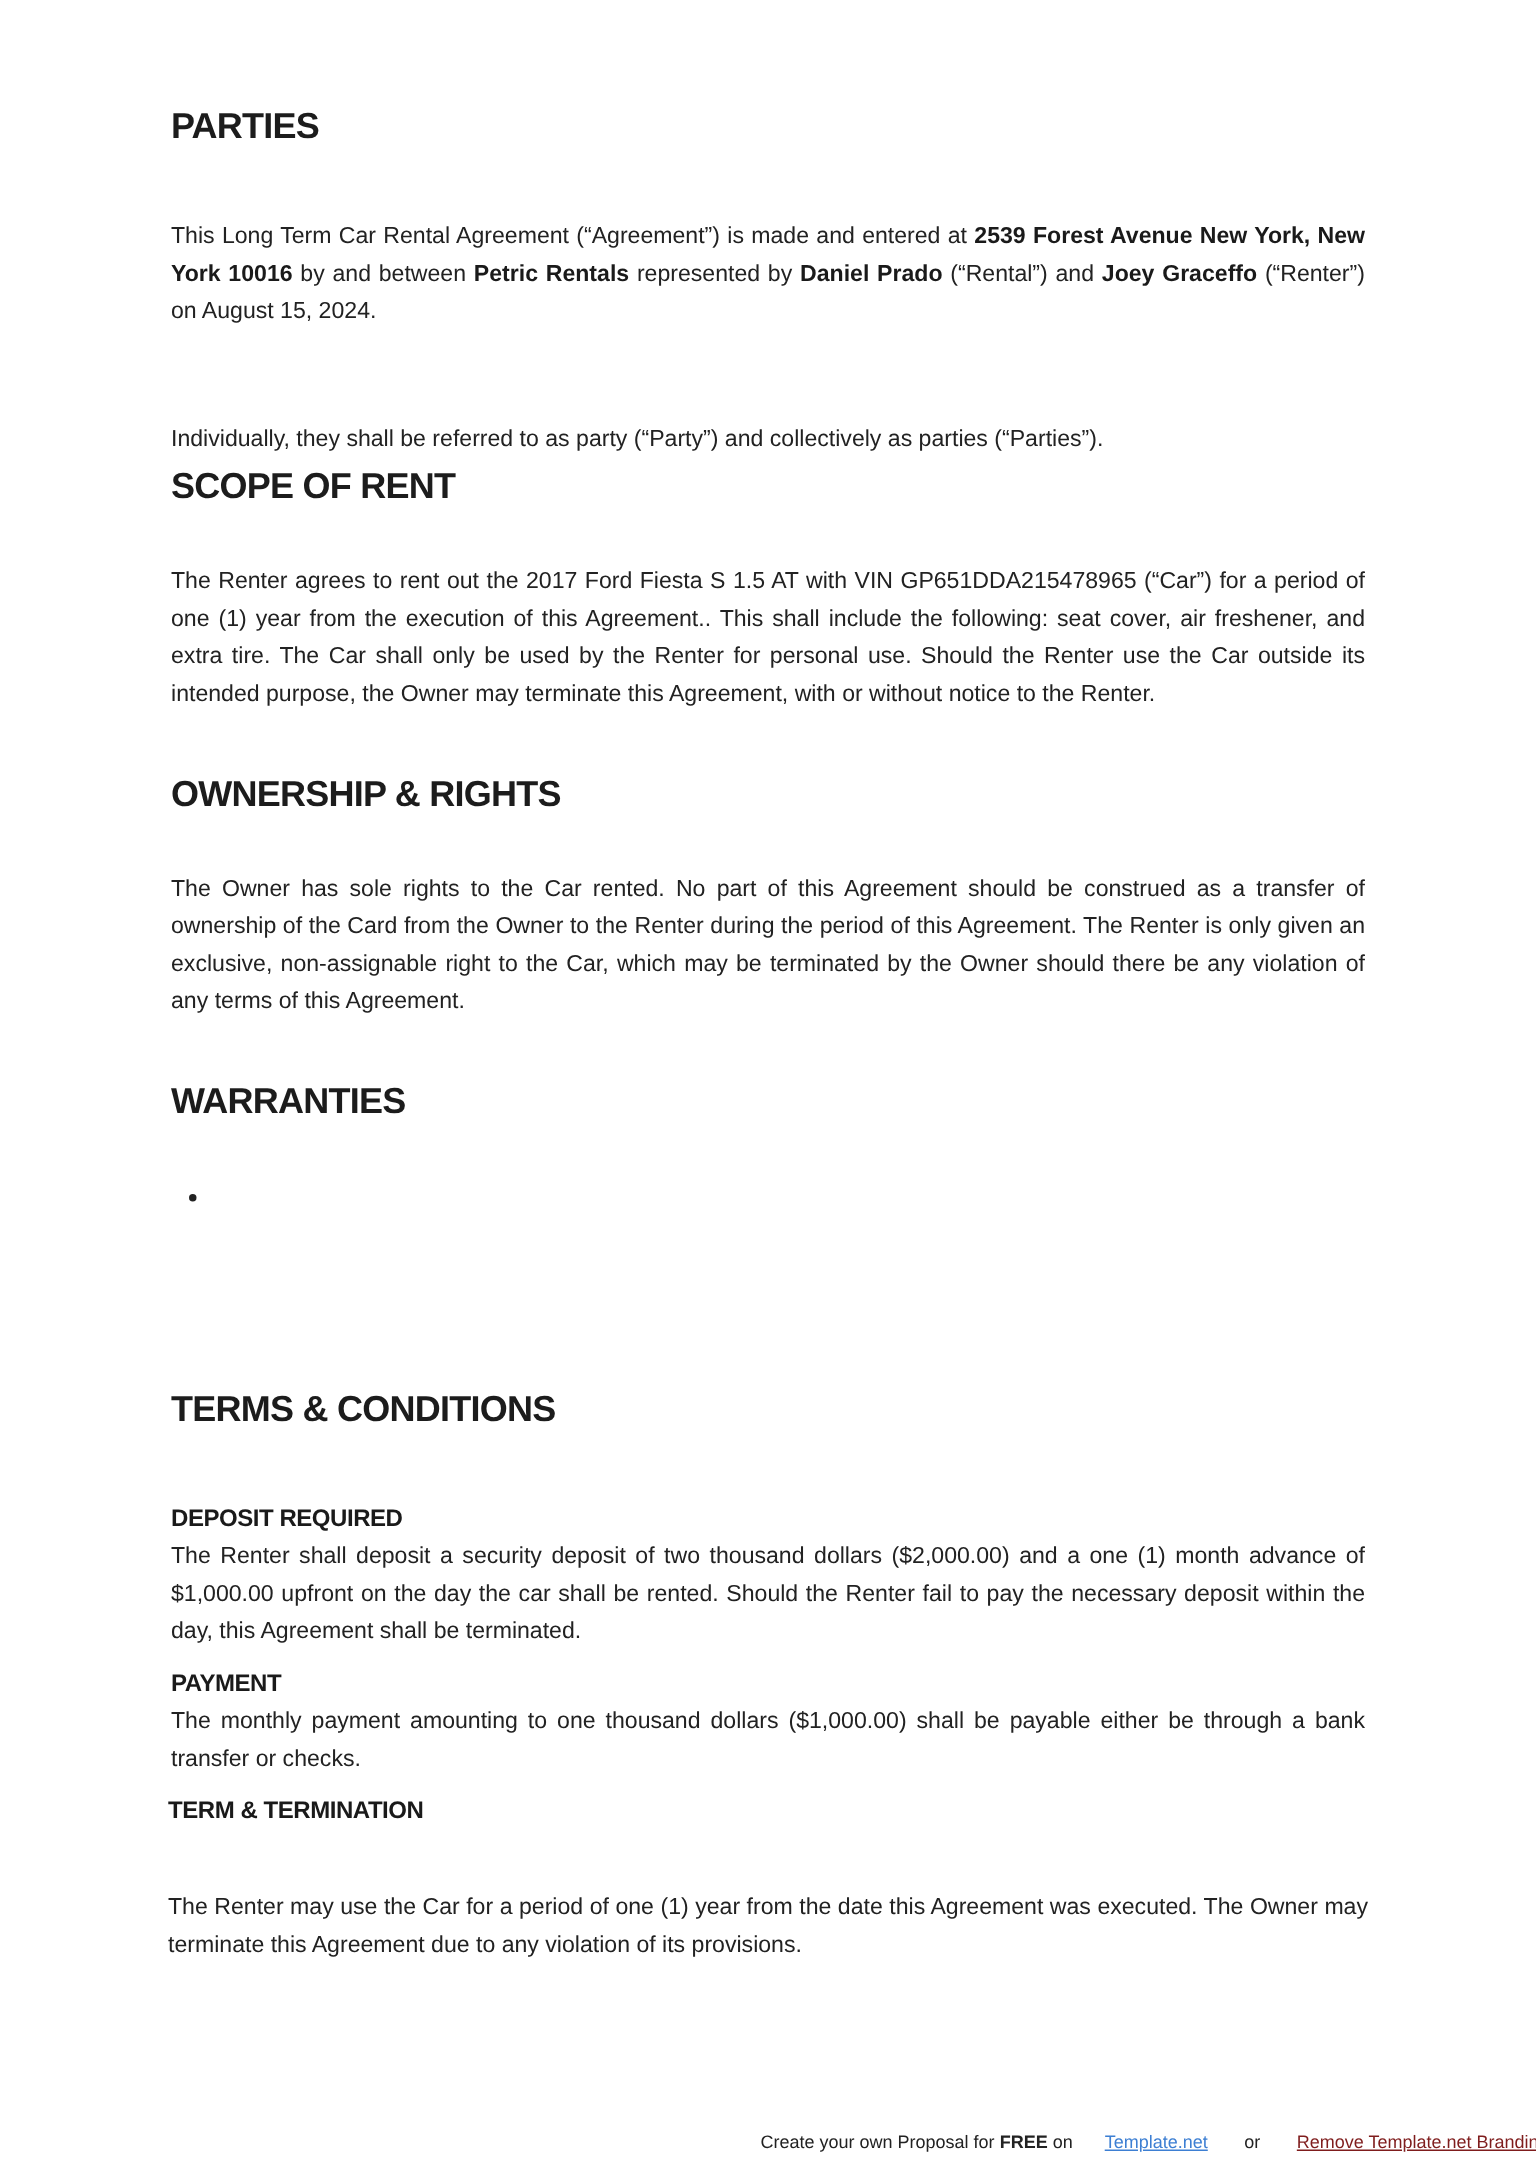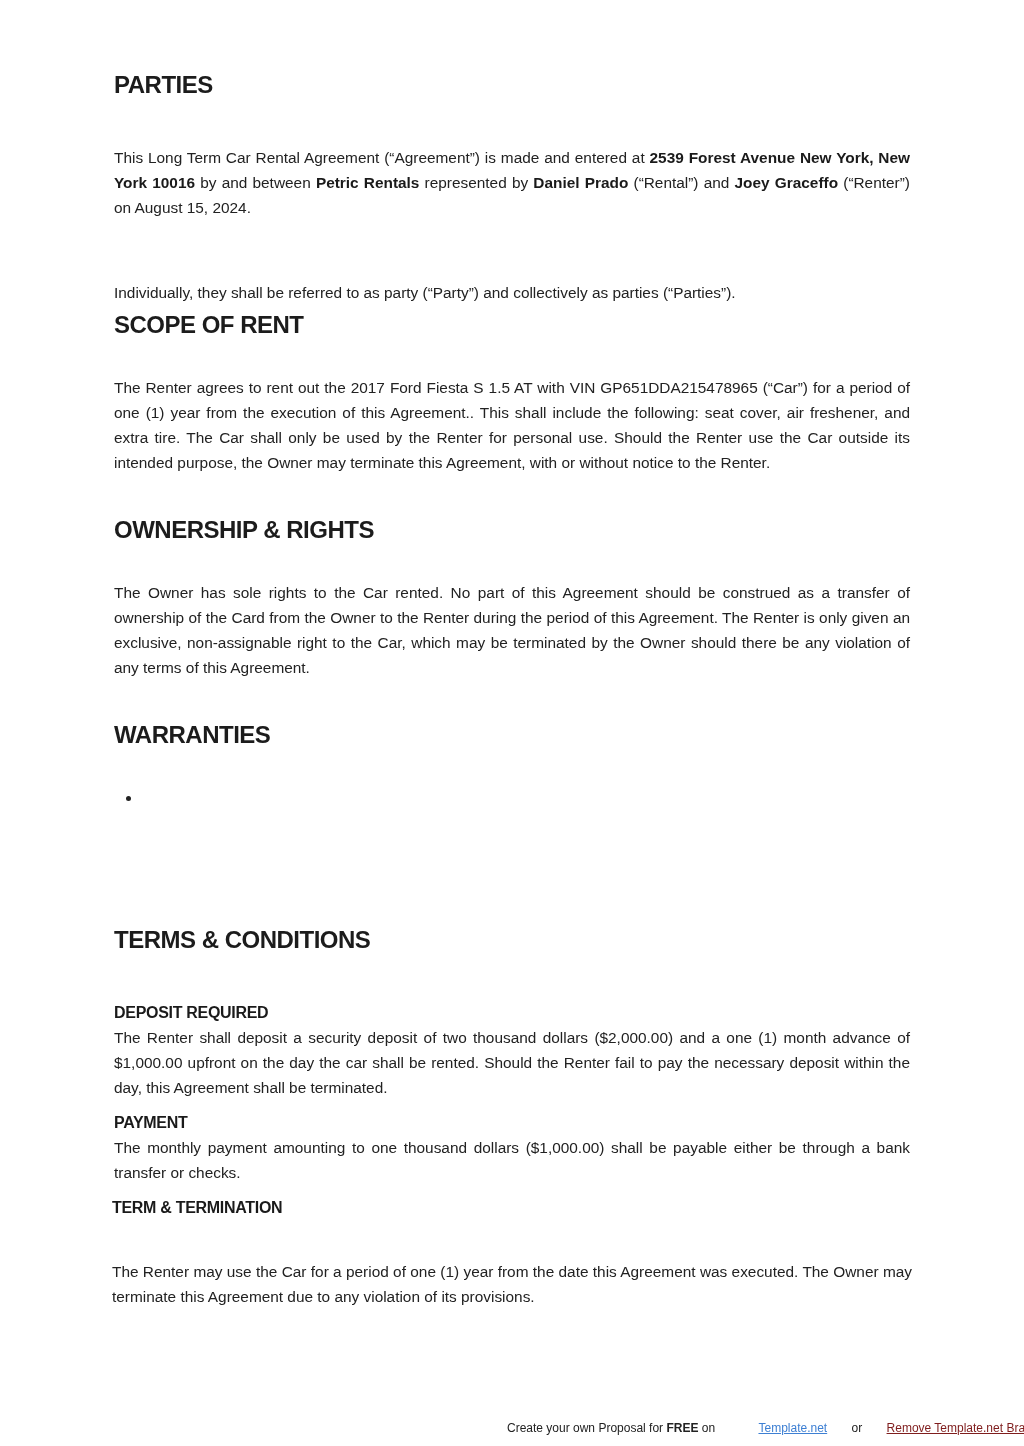--- a/index.html
+++ b/index.html
@@ -85,21 +85,21 @@
       font-family: "Liberation Sans", sans-serif;
       font-size: 12px;
       line-height: 20px;
       color: #222222;
       white-space: nowrap;
     }
     .footer b { font-weight: 700; }
     .footer a.link-blue {
       color: #3d7fd3;
       text-decoration: underline;
-      margin-left: 40px;
+      margin-left: 18px;
     }
     .footer a.link-orange {
       color: #7f1d1d;
       text-decoration: underline;
     }
     .footer .or { margin: 0 21px; }
   </style>
 </head>
 <body>
 

